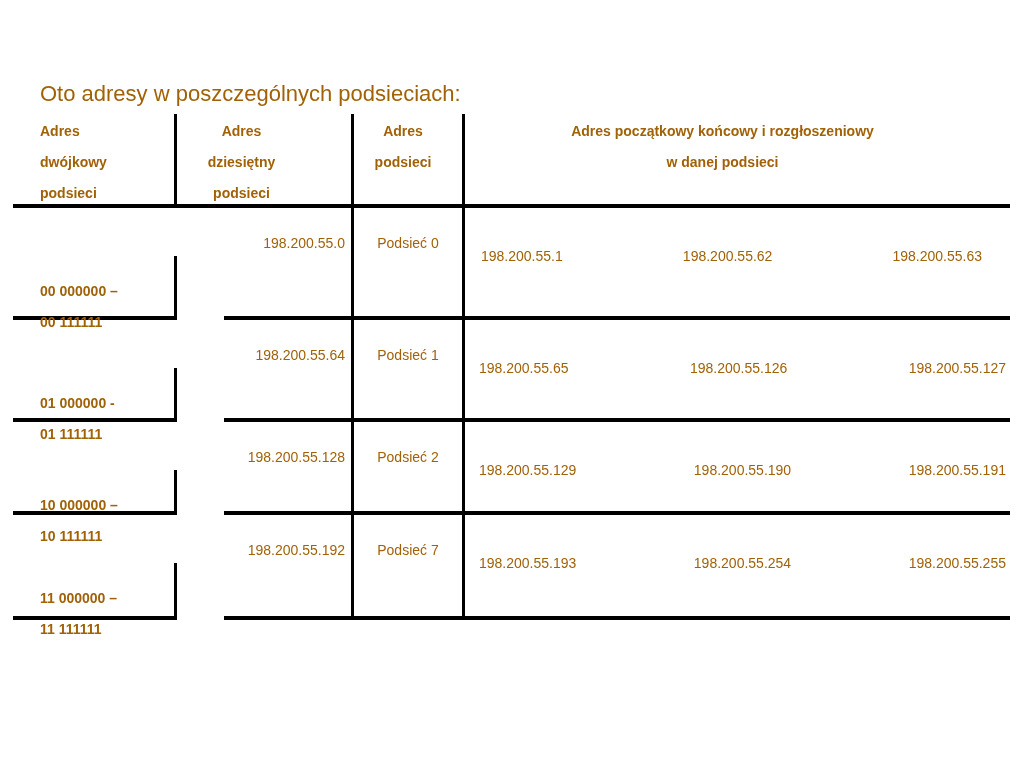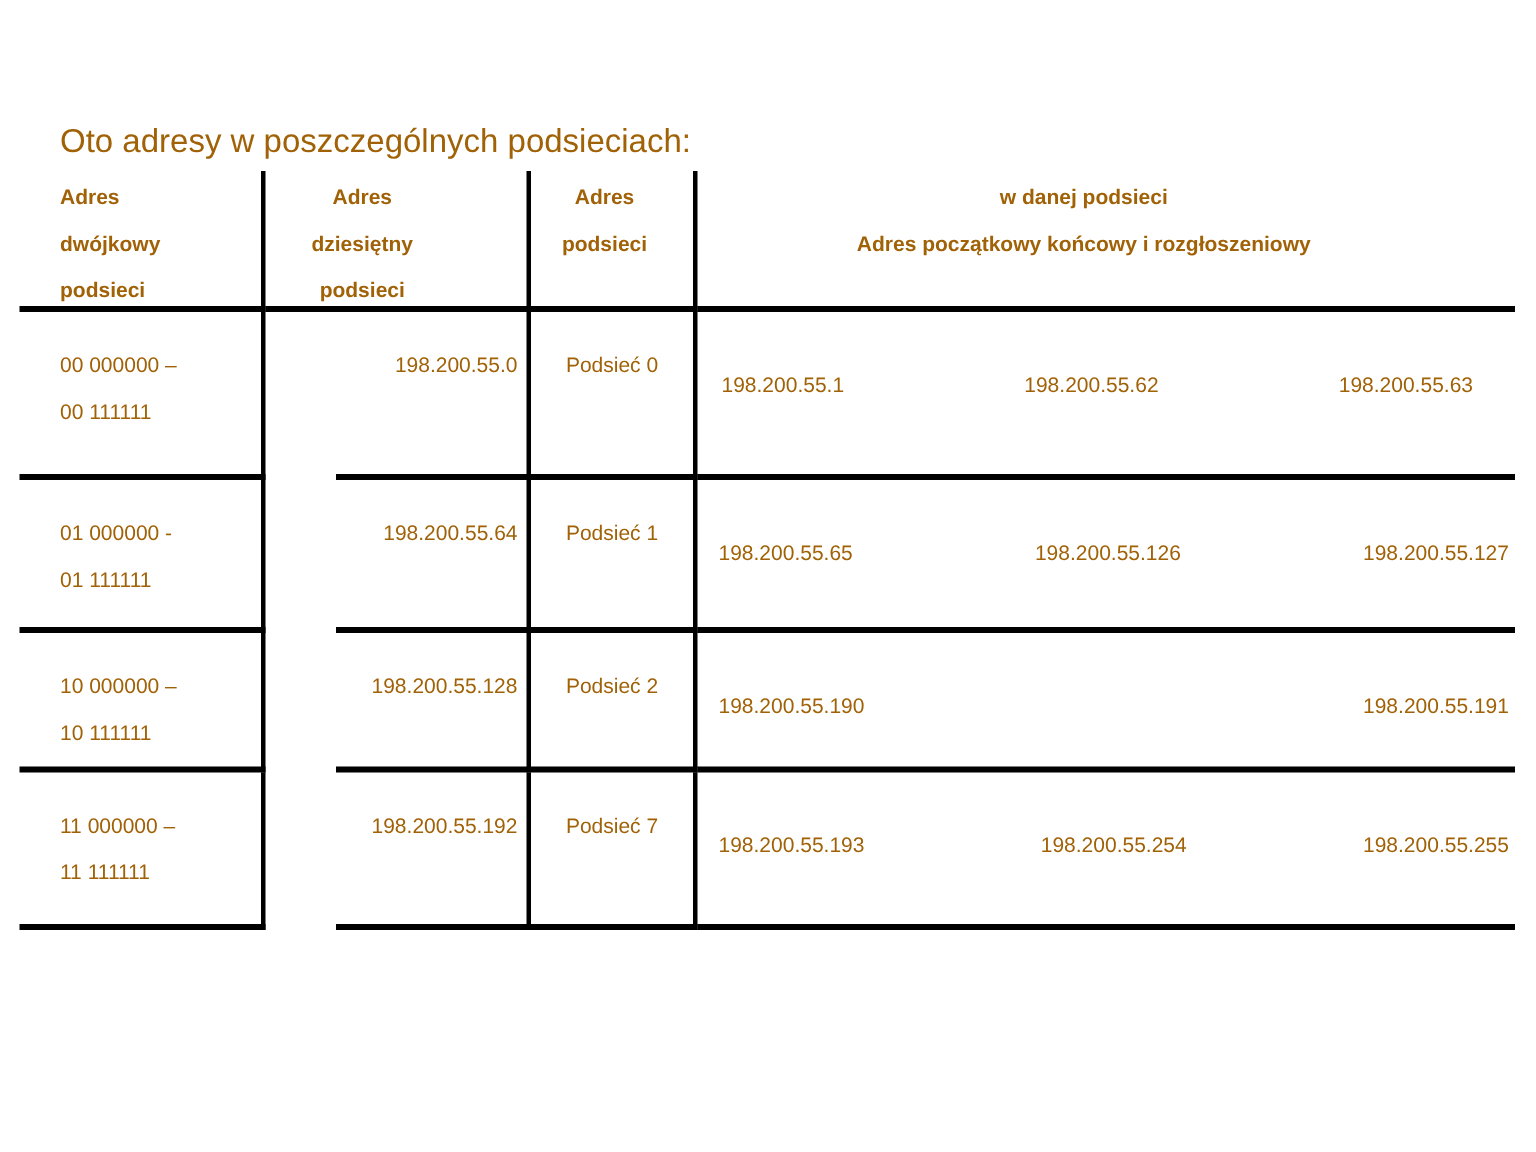--- a/index.html
+++ b/index.html
@@ -40,21 +40,21 @@
     line-height: 31px;
     overflow: visible;
   }
   .c1, .c2, .c3 { border-right: 3px solid #000000; }
   .header { font-weight: bold; }
   .header.c1 { padding-left: 27px; padding-top: 2px; }
   .header.c2 { text-align: center; padding-right: 45px; padding-top: 2px; }
   .header.c3 { text-align: center; padding-right: 10px; padding-top: 2px; }
   .header.c4 { text-align: center; padding-right: 30px; padding-top: 2px; }
   .body { padding-top: 20px; }
-  .body.c1 { font-weight: normal; padding-left: 27px; }
+  .body.c1 { font-weight: bold; padding-left: 27px; margin-top: 48px; }
   .body.c2 { text-align: right; padding-right: 6px; margin-left: 47px; }
   .body.c3 { text-align: center; }
   .body.c4 {
     display: flex;
     justify-content: space-between;
     align-items: flex-start;
     padding-left: 14px;
     padding-right: 4px;
     margin-top: 13px;
   }
@@ -79,22 +79,22 @@
     <div class="cell header c2">
       <div class="line">Adres</div>
       <div class="line">dziesiętny</div>
       <div class="line">podsieci</div>
     </div>
     <div class="cell header c3">
       <div class="line">Adres</div>
       <div class="line">podsieci</div>
     </div>
     <div class="cell header c4">
+      <div class="line">Adres początkowy końcowy i rozgłoszeniowy</div>
       <div class="line">w danej podsieci</div>
-      <div class="line">Adres początkowy końcowy i rozgłoszeniowy</div>
     </div>
 
     <div class="cell body c1">
       <div class="line">00 000000 –</div>
       <div class="line">00 111111</div>
     </div>
     <div class="cell body c2">198.200.55.0</div>
     <div class="cell body c3">Podsieć 0</div>
     <div class="cell body c4 r0">
       <span class="addr">198.200.55.1</span>
@@ -114,20 +114,21 @@
       <span class="addr">198.200.55.127</span>
     </div>
 
     <div class="cell body c1">
       <div class="line">10 000000 –</div>
       <div class="line">10 111111</div>
     </div>
     <div class="cell body c2">198.200.55.128</div>
     <div class="cell body c3">Podsieć 2</div>
     <div class="cell body c4">
+      <span class="addr">198.200.55.129</span>
       <span class="addr">198.200.55.190</span>
       <span class="addr">198.200.55.191</span>
     </div>
 
     <div class="cell body c1">
       <div class="line">11 000000 –</div>
       <div class="line">11 111111</div>
     </div>
     <div class="cell body c2">198.200.55.192</div>
     <div class="cell body c3">Podsieć 7</div>

